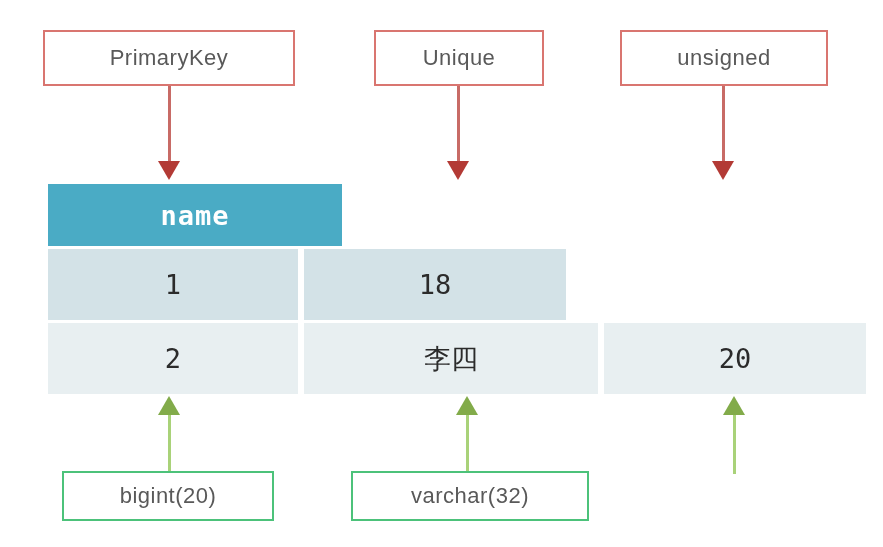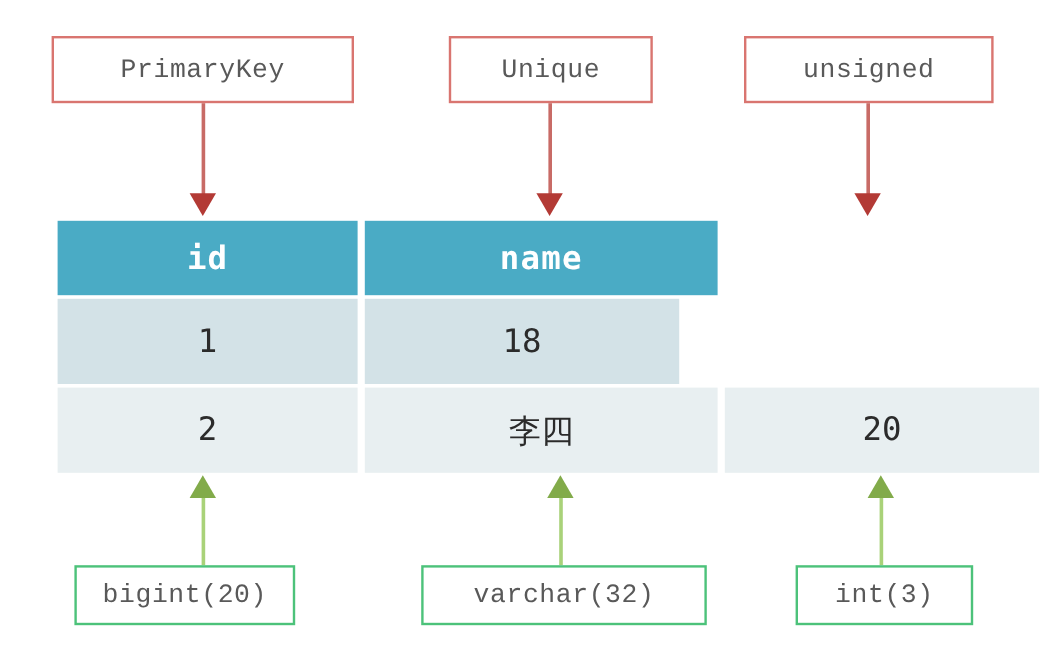--- a/index.html
+++ b/index.html
@@ -19,21 +19,21 @@
   }
 
   
   .callout {
     position: absolute;
     box-sizing: border-box;
     background: #ffffff;
     display: flex;
     align-items: center;
     justify-content: center;
-    font-family: Liberation Mono, monospace;
+    font-family: Liberation Sans, sans-serif;
     font-size: 22px;
     color: #595959;
     letter-spacing: 0.5px;
     white-space: nowrap;
   }
   .callout.red {
     border: 2px solid #d97570;
   }
   .callout.green {
     border: 2px solid #4cc27a;
@@ -142,23 +142,20 @@
   </div>
 
   <div class="conn">
     <div class="conn-line red" style="left:722px; top:86px; height:77px;"></div>
     <div class="arrow-head down" style="left:712px; top:161px;"></div>
   </div>
 
   <div id="db-table">
 
     <div class="trow header">
-      <div class="tcell col-id">
-        <span>id</span>
-      </div>
       <div class="tcell col-name">
         <span>name</span>
       </div>
     </div>
 
     <div class="trow r1">
       <div class="tcell col-id">
         <span>1</span>
       </div>
       <div class="tcell col-age">
@@ -187,25 +184,22 @@
   <div class="conn">
     <div class="conn-line green" style="left:466px; top:414px; height:60px;"></div>
     <div class="arrow-head up" style="left:456px; top:396px;"></div>
   </div>
 
   <div class="conn">
     <div class="conn-line green" style="left:733px; top:414px; height:60px;"></div>
     <div class="arrow-head up" style="left:723px; top:396px;"></div>
   </div>
 
-  <div class="callout green" style="left:62px; top:471px; width:184px; height:50px;">
+  <div class="callout green" style="left:62px; top:471px; width:212px; height:50px;">
     <span>bigint(20)</span>
   </div>
 
   <div class="callout green" style="left:351px; top:471px; width:238px; height:50px;">
     <span>varchar(32)</span>
   </div>
 
-  <div class="callout green" style="left:663px; top:471px; width:148px; height:50px;">
-    <span>int(3)</span>
-  </div>
 
 </div>
 
 </body></html>

